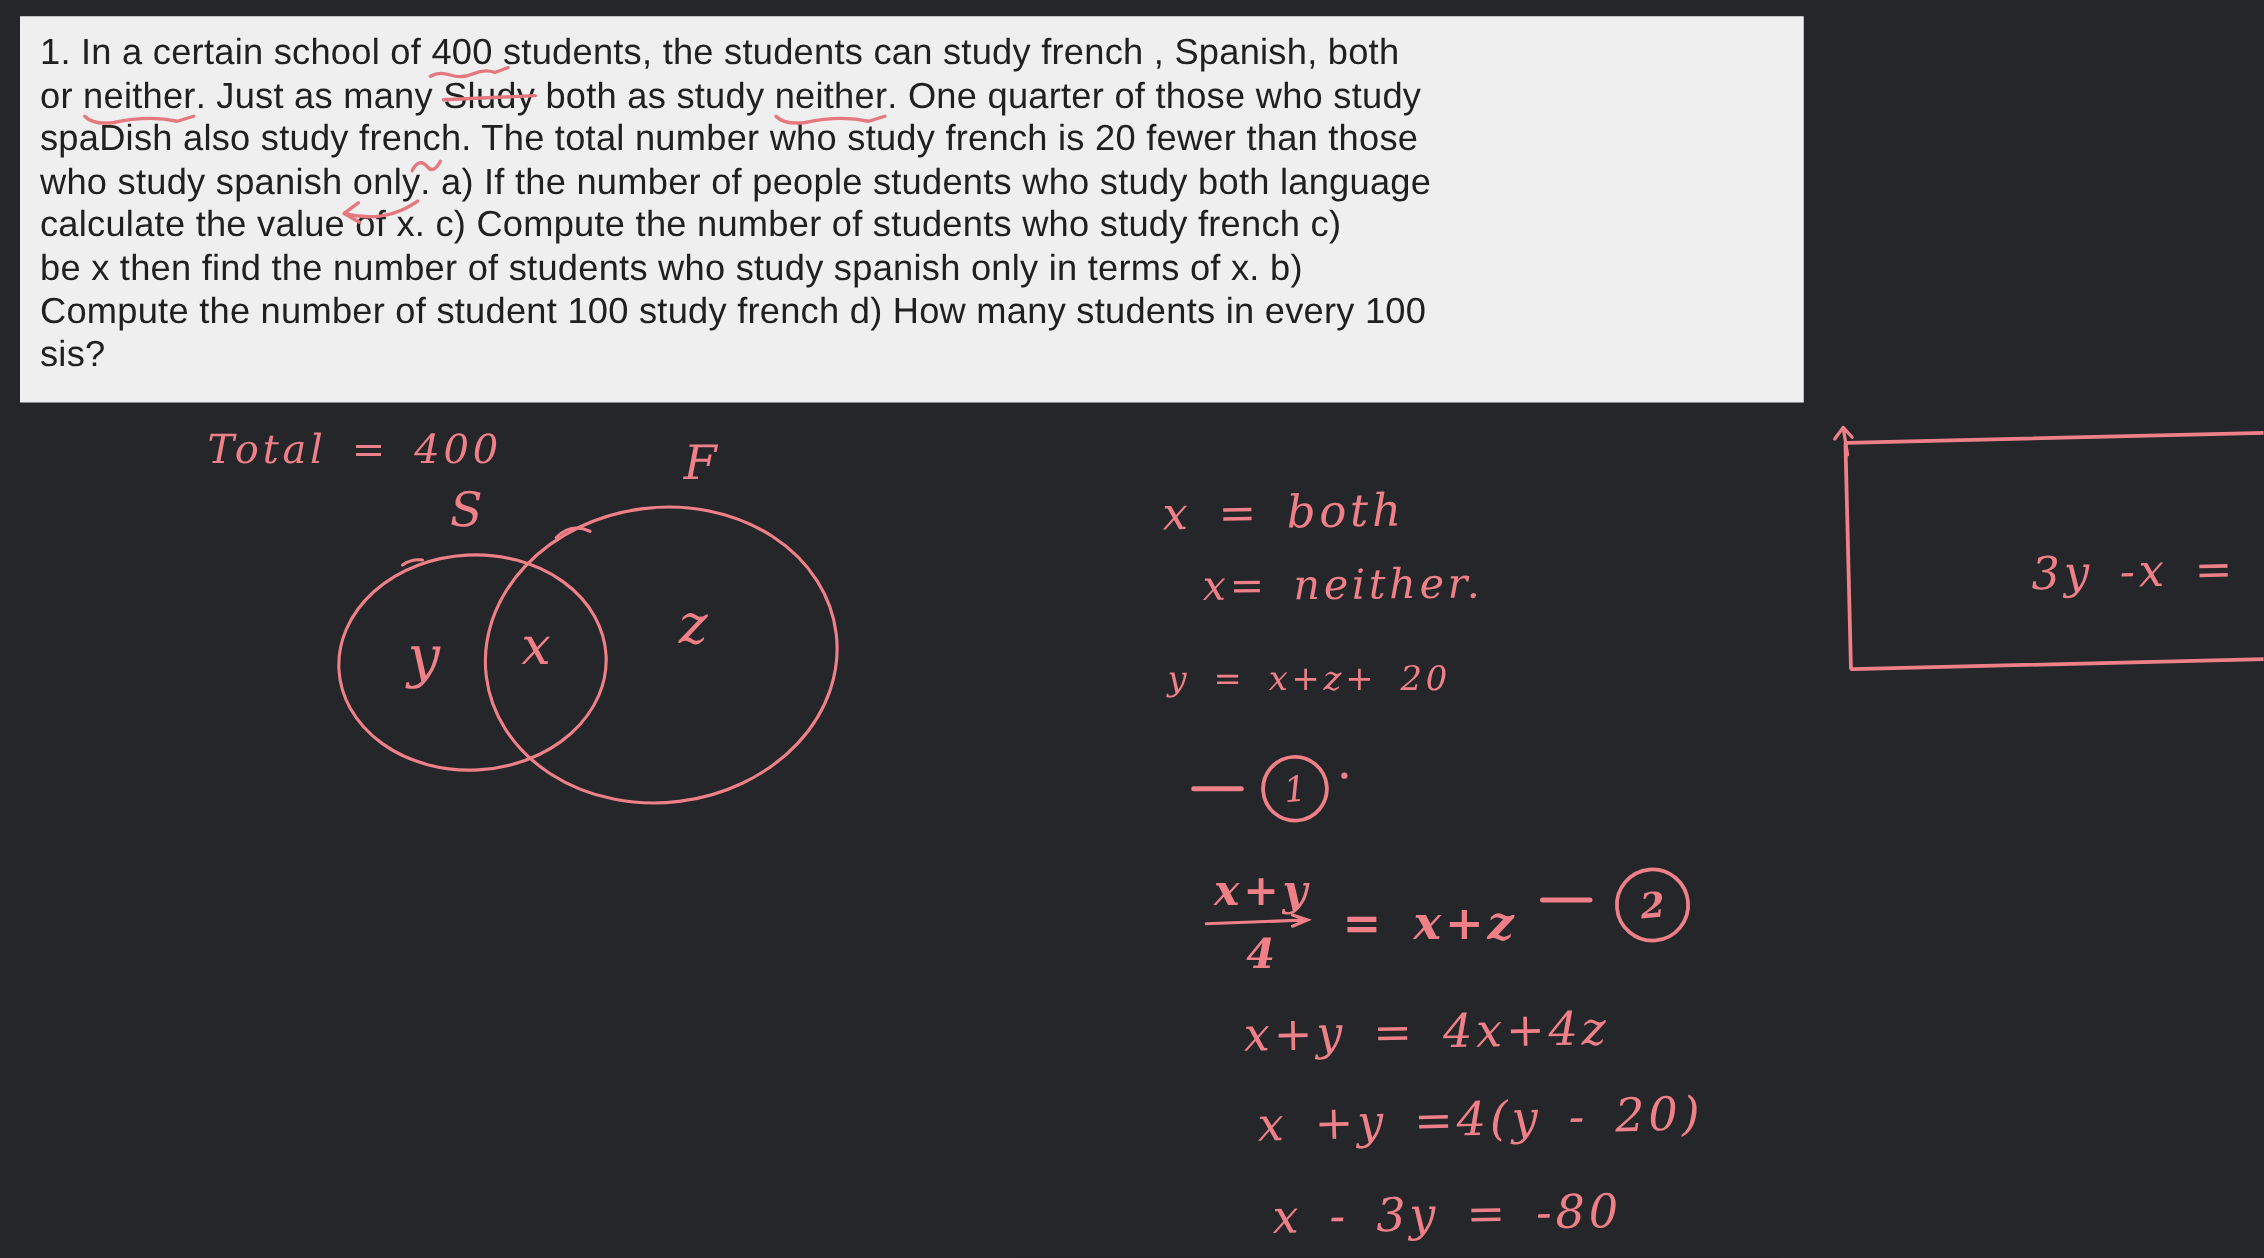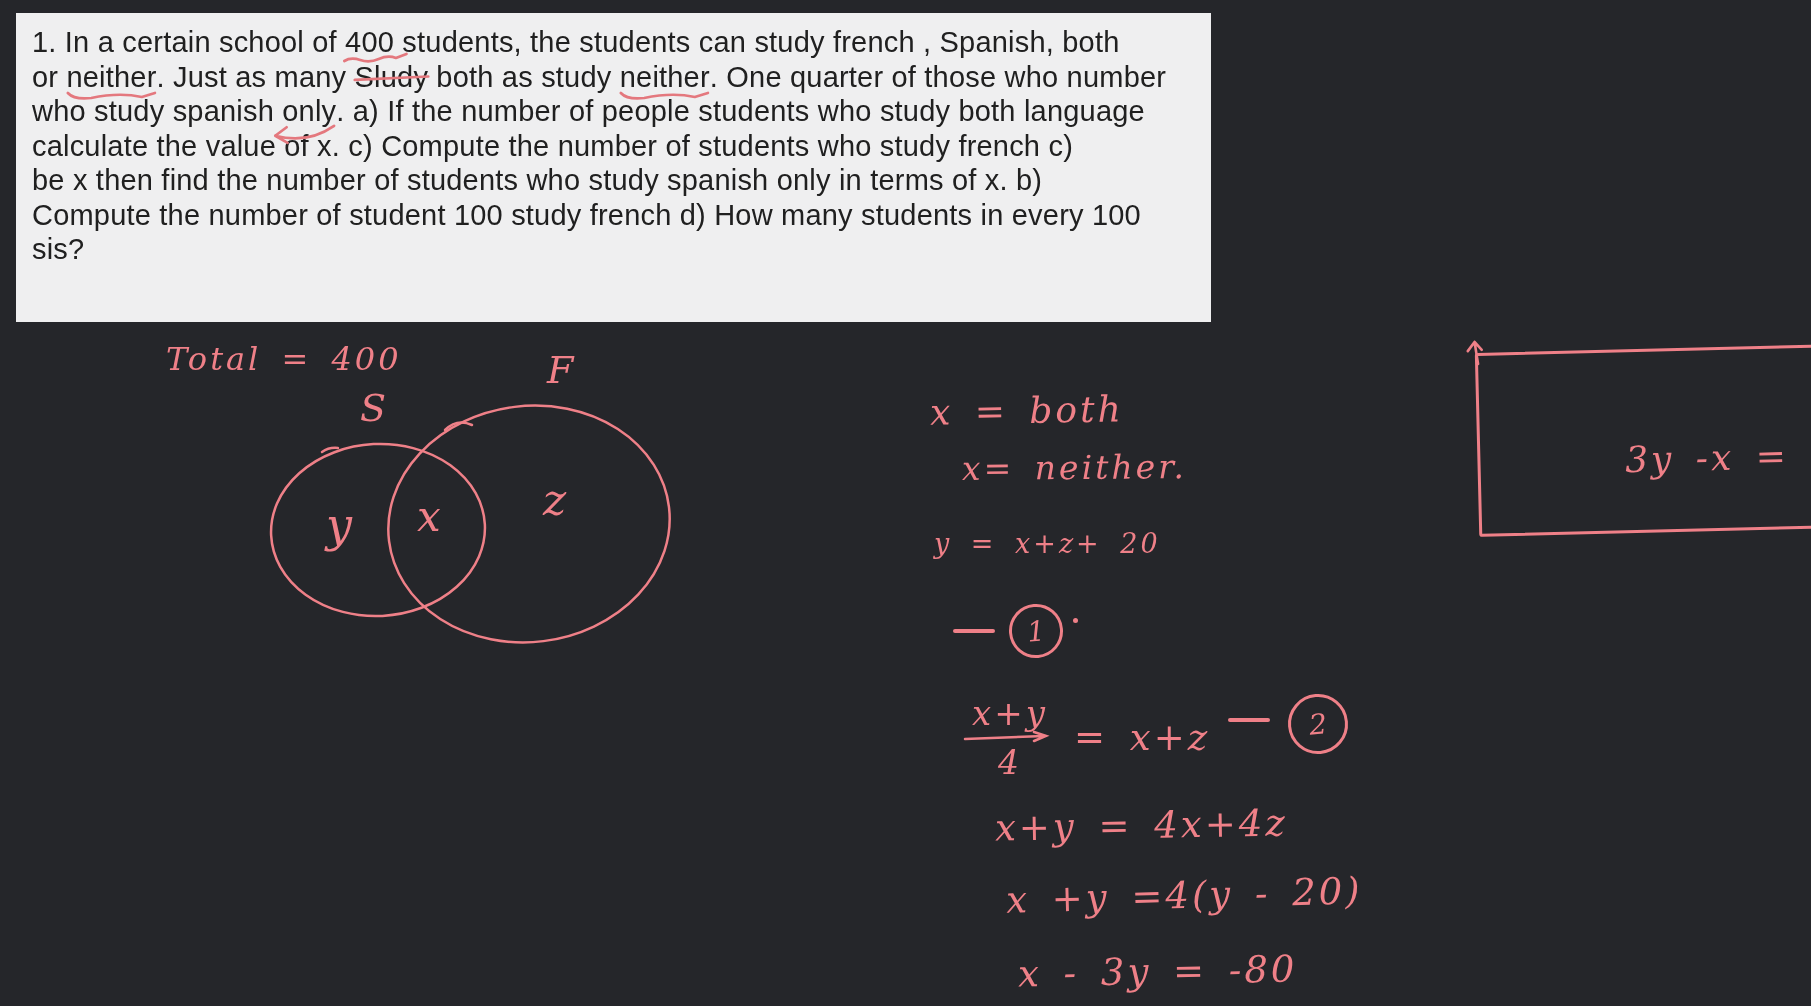--- a/index.html
+++ b/index.html
@@ -4,21 +4,21 @@
 <style>
   :root{
     --background:#25262a; --paper:#efeff0; --paper_text:#202020;
     --ink:#ef8088; --annotation:#e4787e;
   }
   html,body{margin:0;padding:0;background:var(--background);}
   .canvas{position:relative;width:1811px;height:1006px;background:var(--background);
     overflow:hidden;font-family:"Liberation Sans",sans-serif;}
 
   
-  .problem-box{position:absolute;left:16px;top:13px;width:1195px;height:309px;
+  .problem-box{position:absolute;left:16px;top:13px;width:1427px;height:309px;
     background:var(--paper);color:var(--paper_text);overflow:hidden;
     padding:12px 0 0 16px;box-sizing:border-box;}
   .pline{white-space:nowrap;font-size:29px;line-height:34.5px;letter-spacing:.2px;}
   .mk{position:relative;}
   .mks{position:absolute;left:-2%;bottom:-8px;width:104%;height:12px;overflow:visible;}
   .mks path{fill:none;stroke:var(--annotation);stroke-width:2.7;stroke-linecap:round;
     stroke-linejoin:round;vector-effect:non-scaling-stroke;}
   .mk-squiggle .mks{width:135%;left:-4%;bottom:-7px;}
   .mk-strike .mks{bottom:auto;top:42%;height:10px;width:102%;left:-1%;}
   .mk-check .mks{left:auto;right:-4px;width:55%;height:15px;bottom:-12px;}
@@ -57,21 +57,24 @@
   <section class="problem-box" id="problem-box">
       <div class="pline"><span>1. In a certain school of </span><span class="mk mk-squiggle">400<svg class="mks" viewBox="0 0 100 12" preserveAspectRatio="none" aria-hidden="true">
             <path d="M2,8 Q12,4 26,7 T54,6 T80,5 L96,1"></path>
           </svg></span><span> students, the students can study french , Spanish, both</span></div>
       <div class="pline"><span>or </span><span class="mk mk-underline">neither<svg class="mks" viewBox="0 0 100 12" preserveAspectRatio="none" aria-hidden="true">
             <path d="M3,4 Q10,11 28,9 Q58,3 82,8 L96,4"></path>
           </svg></span><span>. Just as many </span><span class="mk mk-strike">Sludy<svg class="mks" viewBox="0 0 100 12" preserveAspectRatio="none" aria-hidden="true">
             <path d="M1,7 L99,3"></path>
           </svg></span><span> both as study </span><span class="mk mk-underline">neither<svg class="mks" viewBox="0 0 100 12" preserveAspectRatio="none" aria-hidden="true">
             <path d="M3,4 Q10,11 28,9 Q58,3 82,8 L96,4"></path>
-          </svg></span><span>. One quarter of those who number</span></div>
+          </svg></span><span>. One quarter of those who study</span></div>
+      <div class="pline"><span>spaDish also study </span><span class="mk mk-check">french<svg class="mks" viewBox="0 0 100 12" preserveAspectRatio="none" aria-hidden="true">
+            <path d="M4,10 Q16,1 32,8 Q42,12 54,4"></path>
+          </svg></span><span>. The total number who study french is 20 fewer than those</span></div>
       <div class="pline"><span>who study </span><span class="mk mk-arrow">spanish only<svg class="mks" viewBox="0 0 100 12" preserveAspectRatio="none" aria-hidden="true">
             <path d="M96,2 Q68,15 34,9 M34,9 L46,3 M34,9 L47,14"></path>
           </svg></span><span>. a) If the number of people students who study both language</span></div>
       <div class="pline"><span>calculate the value of x. c) Compute the number of students who study french c)</span></div>
       <div class="pline"><span>be x then find the number of students who study spanish only in terms of x. b)</span></div>
       <div class="pline"><span>Compute the number of student 100 study french d) How many students in every 100</span></div>
       <div class="pline"><span>sis?</span></div>
     </section>
 
   <svg class="stroke-svg" style="position:absolute;left:225px;top:392px;" width="480" height="275" viewBox="0 0 480 275" aria-hidden="true">
@@ -97,21 +100,21 @@
   <div class="row hw" style="left:934px;top:528px;font-size:27px;">
     <span>y = x+z+ 20</span>
   </div>
 
   <div class="row hw" style="left:953px;top:604px;font-size:37px;">
     <span class="dash"></span>
     <span class="circ">1</span>
     <span class="dot"></span>
   </div>
 
-  <div class="row hw fr-start" style="left:964px;top:696px;font-size:37px;gap:18px;">
+  <div class="row hw fr-start" style="left:964px;top:696px;font-size:37px;gap:18px;font-weight:bold;">
     <span class="frac">
       <span class="num">x+y</span>
       <svg class="stroke-svg" viewBox="0 0 92 13" preserveAspectRatio="none" aria-hidden="true">
         <path d="M1,8 L80,5 M70,1 L82,5 L70,10" vector-effect="non-scaling-stroke"></path>
       </svg>
       <span class="den">4</span>
     </span>
     <span class="rhs">= x+z</span>
     <span class="dash"></span>
     <span class="circ">2</span>

